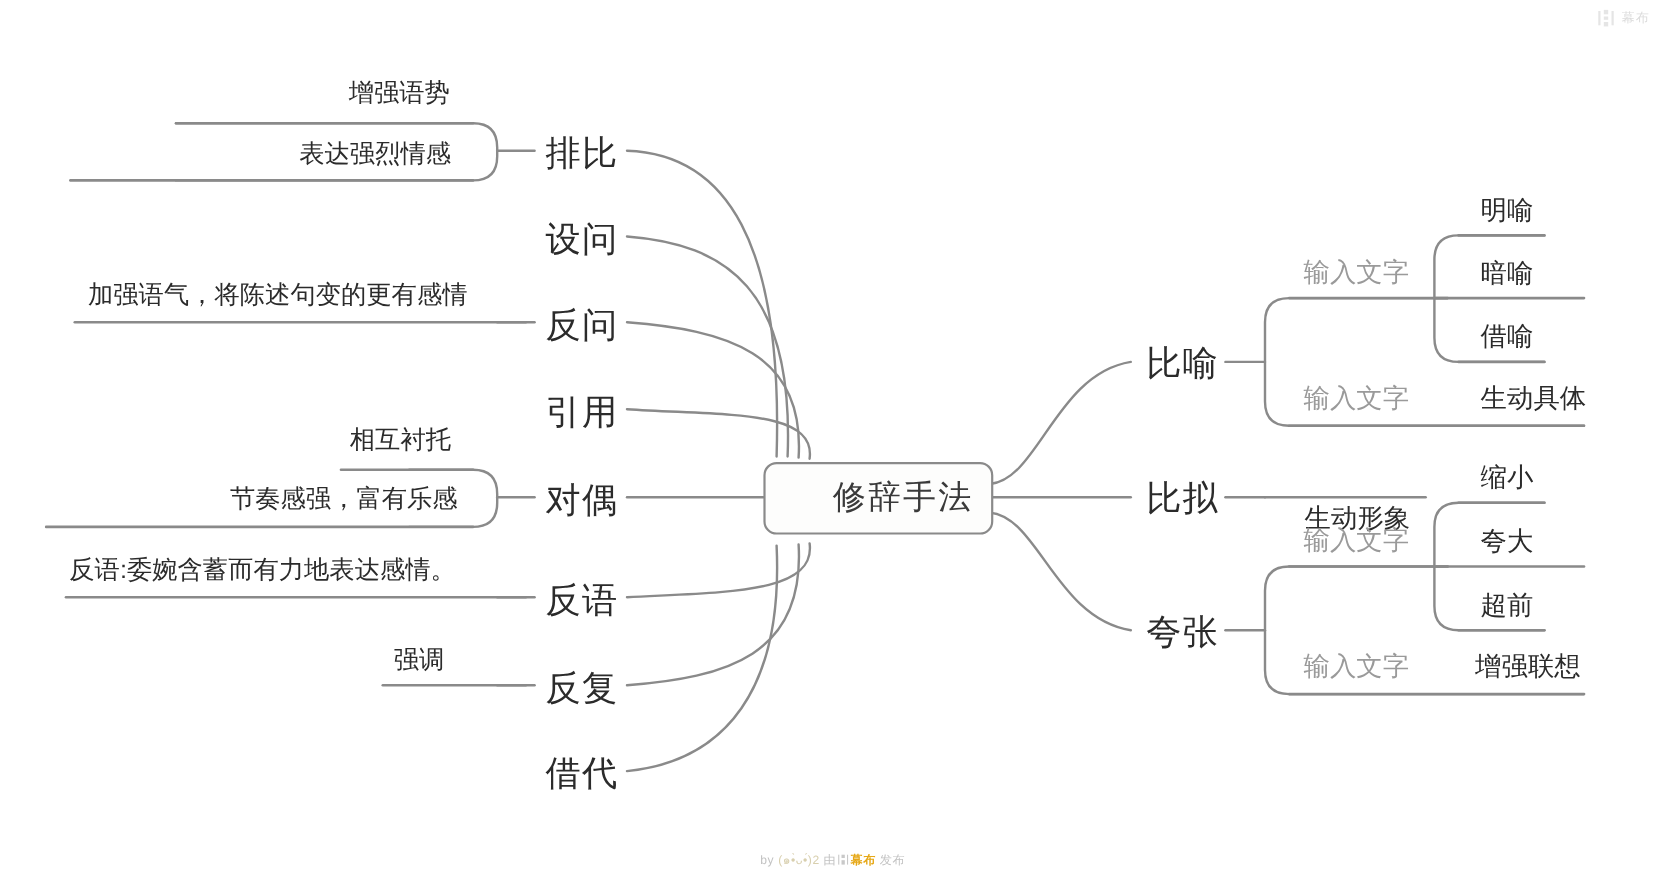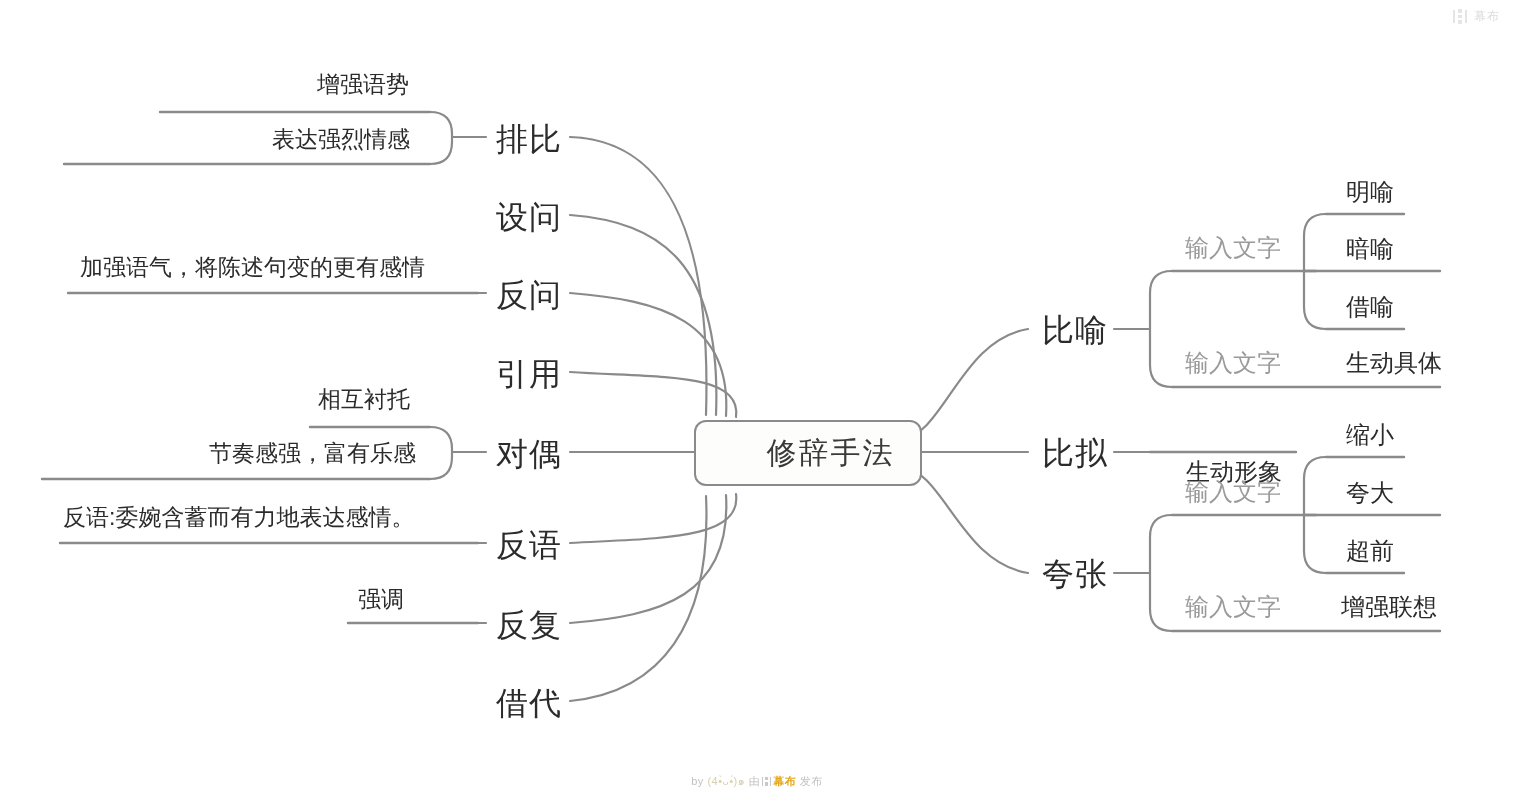--- a/index.html
+++ b/index.html
@@ -182,21 +182,21 @@
       <path d="M 1172,515 L 1316,515" stroke-width="2.4"></path>
       <path d="M 1172,631 L 1440,631" stroke-width="2.4"></path>
 
       <path d="M 1404,457 L 1326,457 Q 1304,457 1304,479 L 1304,551 Q 1304,573 1326,573 L 1404,573"></path>
       <path d="M 1326,457 L 1404,457" stroke-width="2.4"></path>
       <path d="M 1304,515 L 1440,515" stroke-width="2.4"></path>
       <path d="M 1326,573 L 1404,573" stroke-width="2.4"></path>
     </g>
   </svg>
 
-  <div class="lbl center-node" style="left:694px; top:420px; width:228px; height:66px;padding-left:45px;">
+  <div class="lbl center-node" style="left:694px; top:420px; width:209px; height:66px;padding-left:45px;">
     <span>修辞手法</span>
   </div>
 
   <div class="lbl l1" style="left:496px; top:123px;"><span>排比</span></div>
   <div class="lbl l1" style="left:496px; top:201px;"><span>设问</span></div>
   <div class="lbl l1" style="left:496px; top:279px;"><span>反问</span></div>
   <div class="lbl l1" style="left:496px; top:358px;"><span>引用</span></div>
   <div class="lbl l1" style="left:496px; top:438px;"><span>对偶</span></div>
   <div class="lbl l1" style="left:496px; top:529px;"><span>反语</span></div>
   <div class="lbl l1" style="left:496px; top:609px;"><span>反复</span></div>
@@ -231,18 +231,18 @@
   <div class="lbl l2 muted" style="left:1185px; top:480px;"><span>输入文字</span></div>
   <div class="lbl l2 muted" style="left:1185px; top:595px;"><span>输入文字</span></div>
 
   <div class="lbl l3" style="left:1346px; top:423px;text-align:center;"><span>缩小</span></div>
   <div class="lbl l3" style="left:1346px; top:481px;"><span>夸大</span></div>
   <div class="lbl l3" style="left:1346px; top:539px;"><span>超前</span></div>
   <div class="lbl l3" style="left:1341px; top:595px;"><span>增强联想</span></div>
 
   <div class="footer">
     <span>by</span>
-    <span class="kaomoji">(4•̀ᴗ•́)๑</span>
+    <span class="kaomoji">(๑•̀ᴗ•́)2</span>
     <span>由</span><span class="mini-logo"><i class="a"></i><i class="b"></i><i class="c"></i><i class="d"></i></span><span class="brand">幕布</span>
     <span>发布</span>
   </div>
 
 </div>
 
 </body></html>

